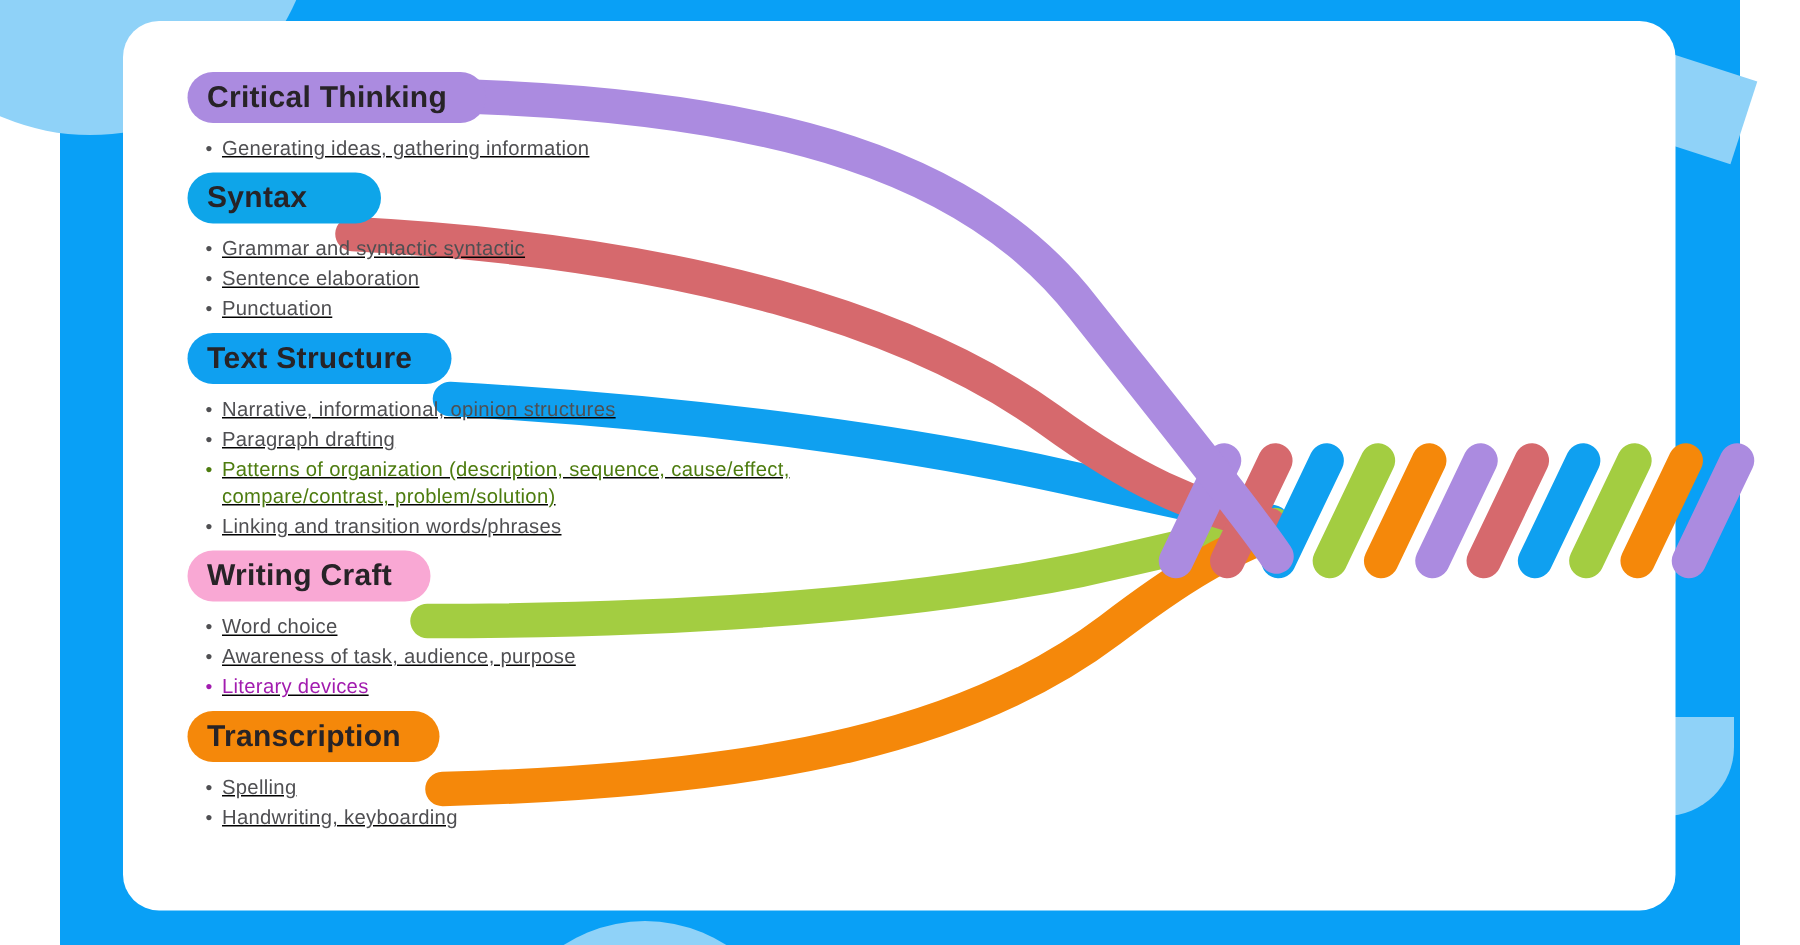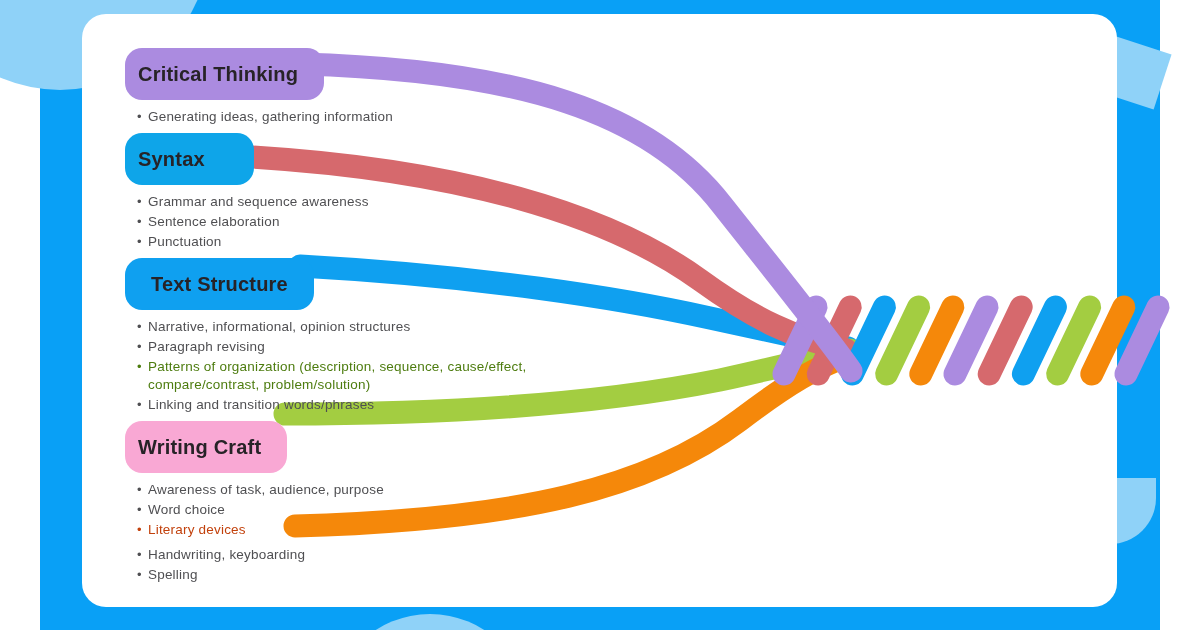--- a/index.html
+++ b/index.html
@@ -32,31 +32,31 @@
   #rope-svg{
     position:absolute;left:0;top:0;width:1200px;height:630px;z-index:3;
     pointer-events:none;
   }
   .content{
     position:absolute;left:125px;top:48px;width:430px;z-index:4;
   }
   .skill-section{margin-bottom:7px;}
   .pill{
     display:inline-flex;align-items:center;
-    height:52px;border-radius:17px;
+    height:34px;border-radius:17px;
     padding:0 26px 0 13px;
     margin-bottom:6px;
     min-width:90px;
   }
   .pill-label{
     font-size:20px;font-weight:bold;letter-spacing:.2px;
     line-height:34px;white-space:nowrap;
   }
   ul.bullets{
-    list-style:none;margin:0;padding:0 0 0 12px;max-width:392px;
+    list-style:none;margin:0;padding:0 0 0 12px;max-width:392px;text-decoration:underline;
   }
   ul.bullets li{
     position:relative;
     font-size:13.5px;line-height:18px;letter-spacing:.2px;
     margin:2px 0;padding-left:11px;
   }
   ul.bullets li::before{
     content:"\2022";
     position:absolute;left:0;top:0;
     font-size:13px;
@@ -100,48 +100,51 @@
     <ul class="bullets">
         <li style="color: rgb(79, 79, 82);">Generating ideas, gathering information</li>
       </ul>
   </section>
 
   <section class="skill-section">
     <div class="pill" style="background: #0ea5e9;">
       <span class="pill-label" style="color: rgb(39, 35, 39);">Syntax</span>
     </div>
     <ul class="bullets">
-        <li style="color: rgb(79, 79, 82);">Grammar and sequence awareness</li>
+        <li style="color: rgb(79, 79, 82);">Grammar and syntactic syntactic</li>
         <li style="color: rgb(79, 79, 82);">Sentence elaboration</li>
         <li style="color: rgb(79, 79, 82);">Punctuation</li>
       </ul>
   </section>
 
   <section class="skill-section">
     <div class="pill" style="background: rgb(15, 160, 240);">
-      <span class="pill-label" style="color: rgb(39, 35, 39); margin-left: 13px;">Text Structure</span>
+      <span class="pill-label" style="color: rgb(39, 35, 39);">Text Structure</span>
     </div>
     <ul class="bullets">
         <li style="color: rgb(79, 79, 82);">Narrative, informational, opinion structures</li>
-        <li style="color: rgb(79, 79, 82);">Paragraph revising</li>
+        <li style="color: rgb(79, 79, 82);">Paragraph drafting</li>
         <li style="color: #4d7c0f;">Patterns of organization (description, sequence, cause/effect, compare/contrast, problem/solution)</li>
         <li style="color: rgb(79, 79, 82);">Linking and transition words/phrases</li>
       </ul>
   </section>
 
   <section class="skill-section">
     <div class="pill" style="background: #f9a8d4;">
       <span class="pill-label" style="color: rgb(39, 35, 39);">Writing Craft</span>
     </div>
     <ul class="bullets">
+        <li style="color: rgb(79, 79, 82);">Word choice</li>
         <li style="color: rgb(79, 79, 82);">Awareness of task, audience, purpose</li>
-        <li style="color: rgb(79, 79, 82);">Word choice</li>
-        <li style="color: #c2410c;">Literary devices</li>
+        <li style="color: #a21caf;">Literary devices</li>
       </ul>
   </section>
 
   <section class="skill-section">
+    <div class="pill" style="background: rgb(245, 136, 10);">
+      <span class="pill-label" style="color: rgb(39, 35, 39);">Transcription</span>
+    </div>
     <ul class="bullets">
+        <li style="color: rgb(79, 79, 82);">Spelling</li>
         <li style="color: rgb(79, 79, 82);">Handwriting, keyboarding</li>
-        <li style="color: rgb(79, 79, 82);">Spelling</li>
       </ul>
   </section>
 </div>
 
 </body></html>

